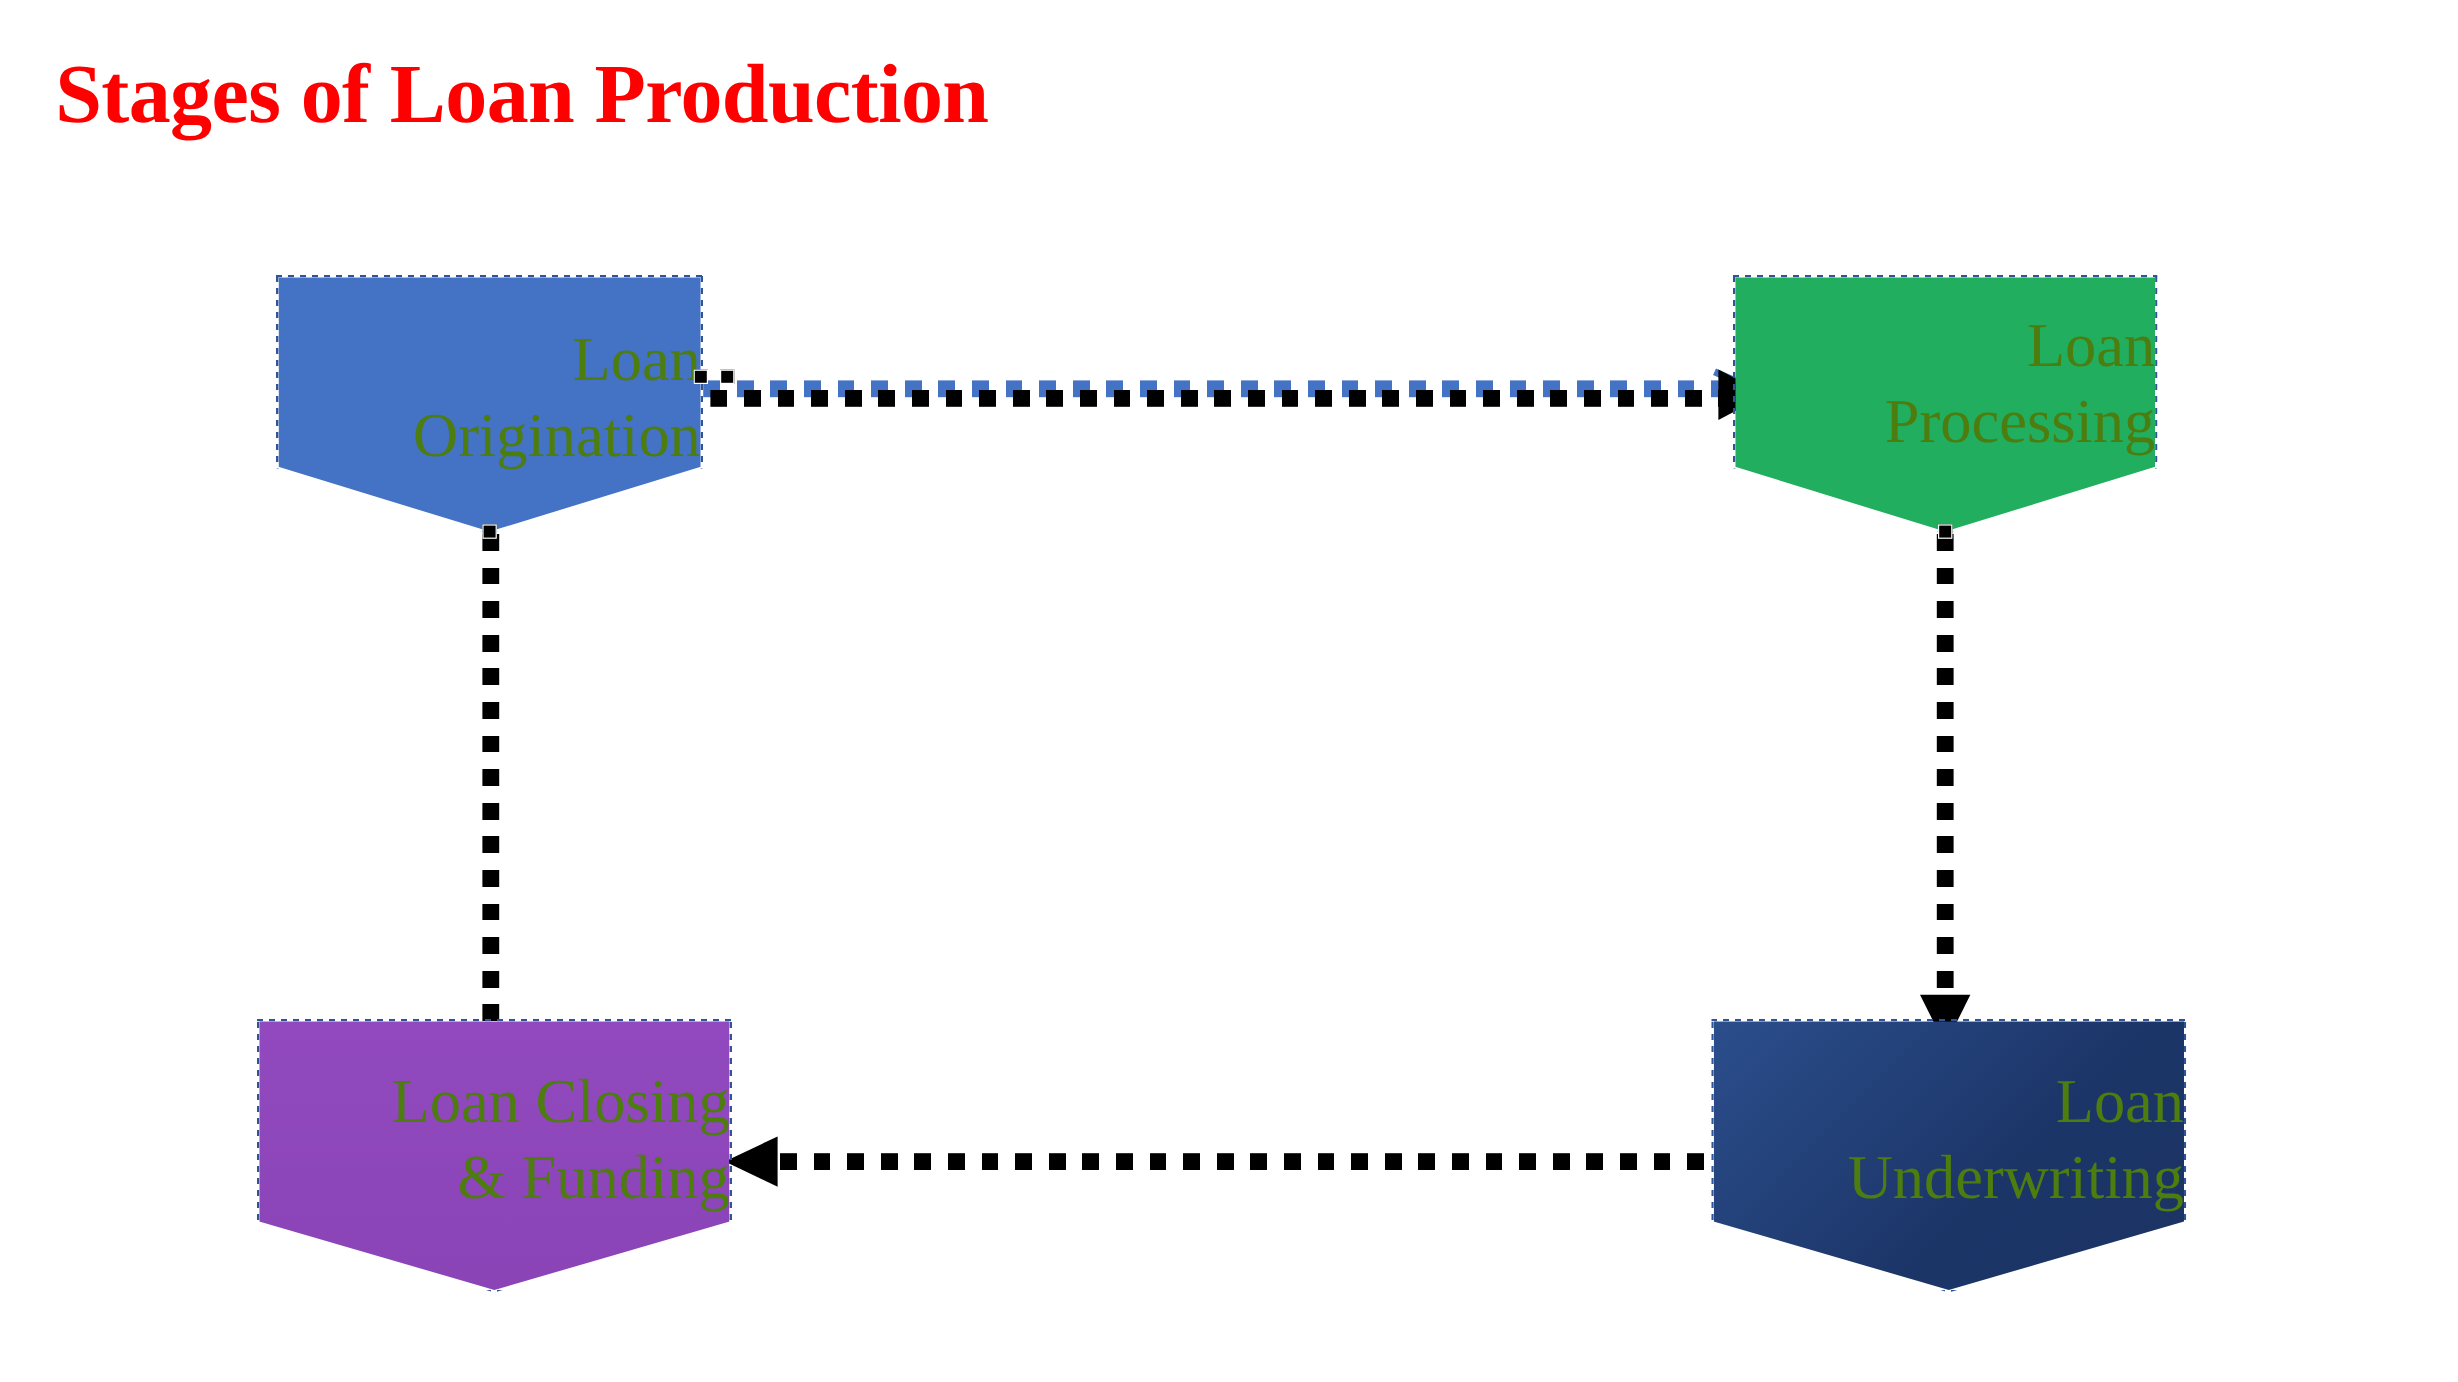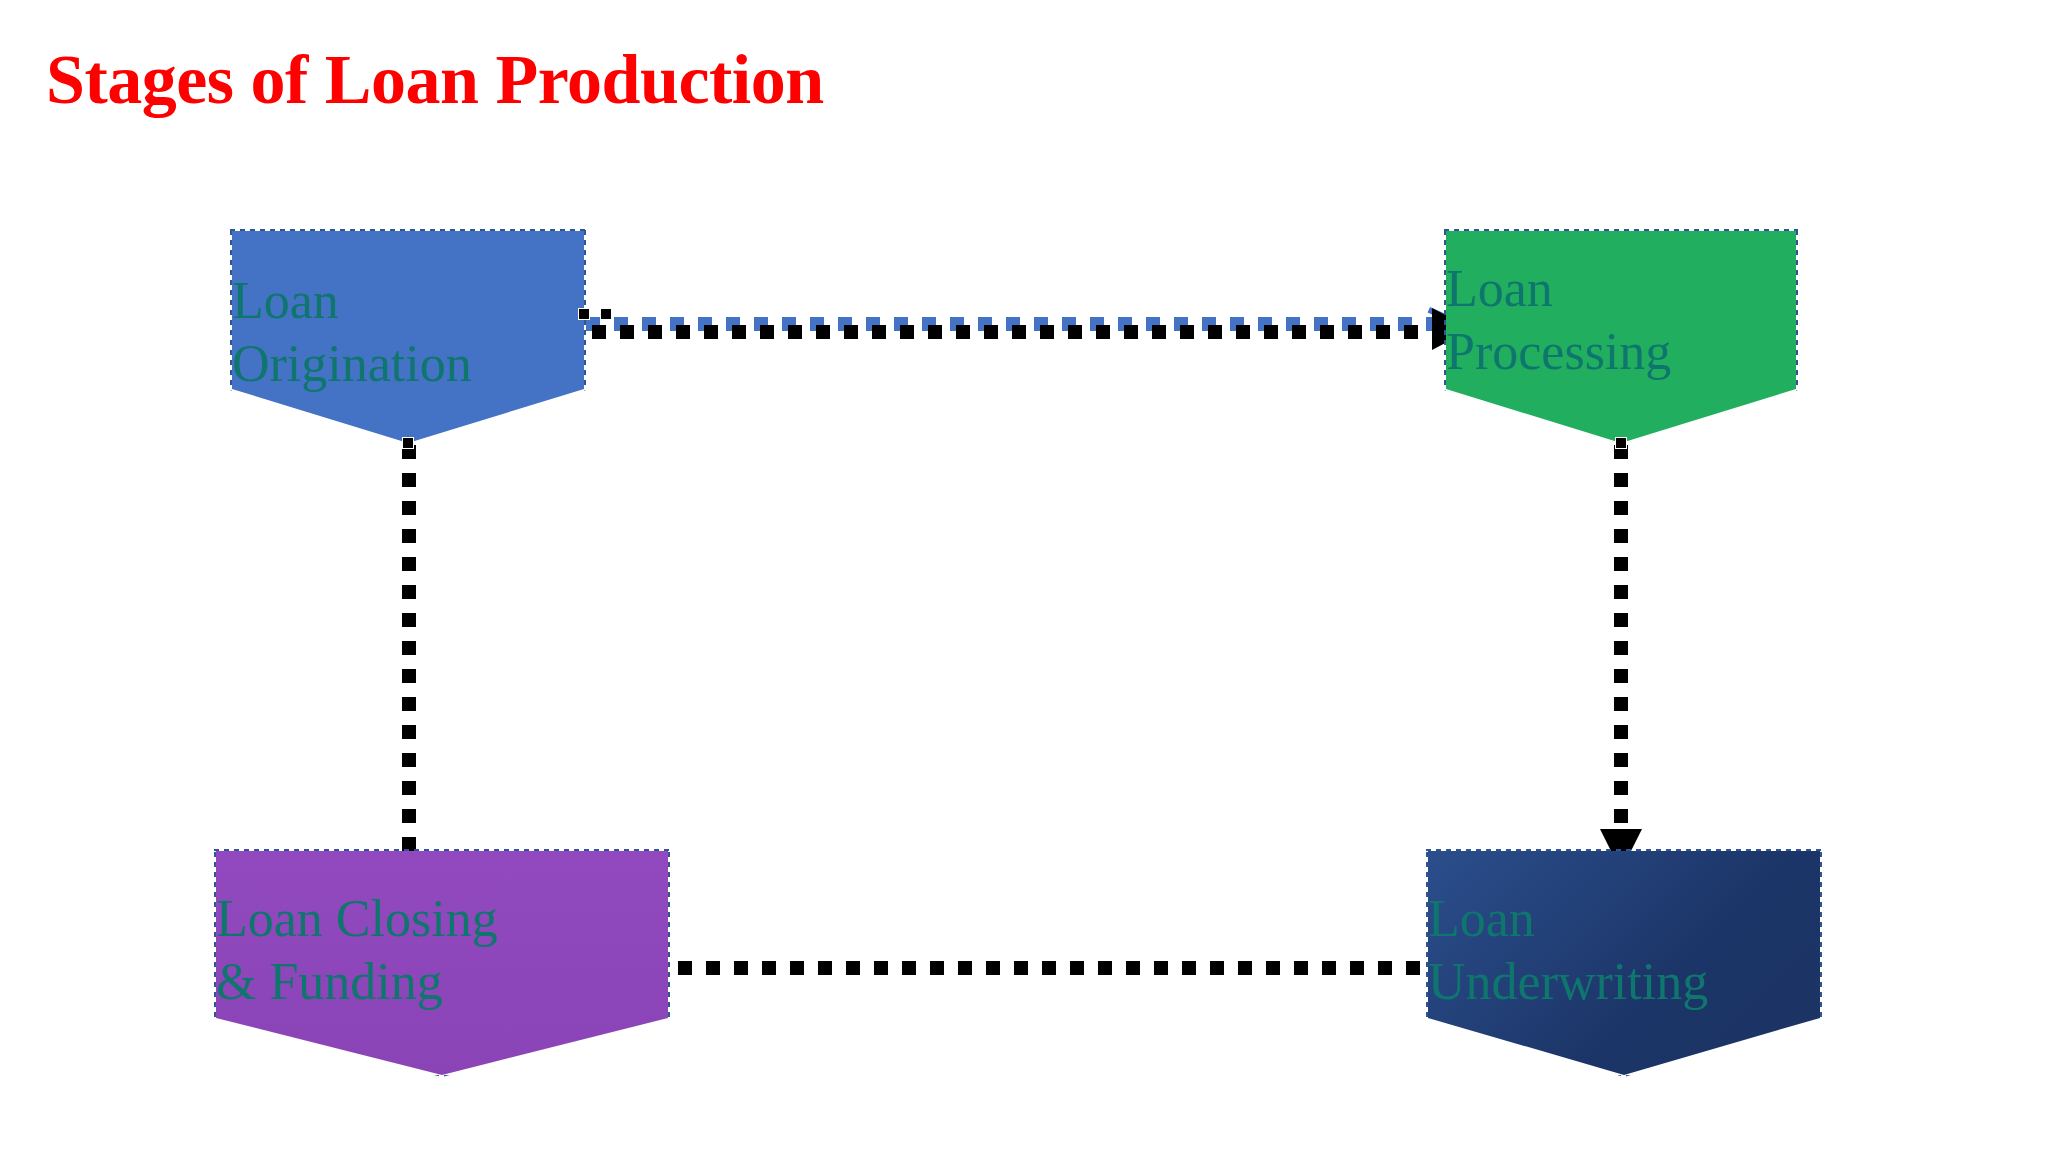--- a/index.html
+++ b/index.html
@@ -63,39 +63,39 @@
       repeating-linear-gradient(90deg,#2F5597 0 5px,transparent 5px 10px) top/100% 2px no-repeat,
       repeating-linear-gradient(90deg,#2F5597 0 5px,transparent 5px 10px) bottom/100% 2px no-repeat,
       repeating-linear-gradient(0deg,#2F5597 0 5px,transparent 5px 10px) left/2px 100% no-repeat,
       repeating-linear-gradient(0deg,#2F5597 0 5px,transparent 5px 10px) right/2px 100% no-repeat;
     pointer-events: none;
   }
   .node .label {
     position: absolute;
     left: 0;
     width: 100%;
-    text-align: left;
-    color: #0f766e;
+    text-align: right;
+    color: #4d7c0f;
     font-family: "Liberation Serif", "DejaVu Serif", serif;
     font-size: 52px;
     line-height: 63px;
     font-weight: normal;
     white-space: pre-line;
   }
 
   
   #node-origination { left: 232px; top: 214px; width: 352px; height: 212px; }
   #node-origination .body { background: #4472C4; }
   #node-origination .label { top: 38px; }
 
   #node-processing  { left: 1446px; top: 214px; width: 350px; height: 212px; }
   #node-processing .body { background: #22AE5F; }
   #node-processing .label { top: 26px; }
 
-  #node-closing     { left: 216px; top: 834px; width: 452px; height: 224px; }
+  #node-closing     { left: 216px; top: 834px; width: 392px; height: 224px; }
   #node-closing .body { background: linear-gradient(180deg,#9249BF 0%,#8A44B6 100%); }
   #node-closing .label { top: 36px; }
 
   #node-underwriting{ left: 1428px; top: 834px; width: 392px; height: 224px; }
   #node-underwriting .body { background: linear-gradient(135deg,#2B4E8C 0%,#1C3568 60%,#1B3463 100%); }
   #node-underwriting .label { top: 36px; }
 
   
   .conn { position: absolute; }
 

